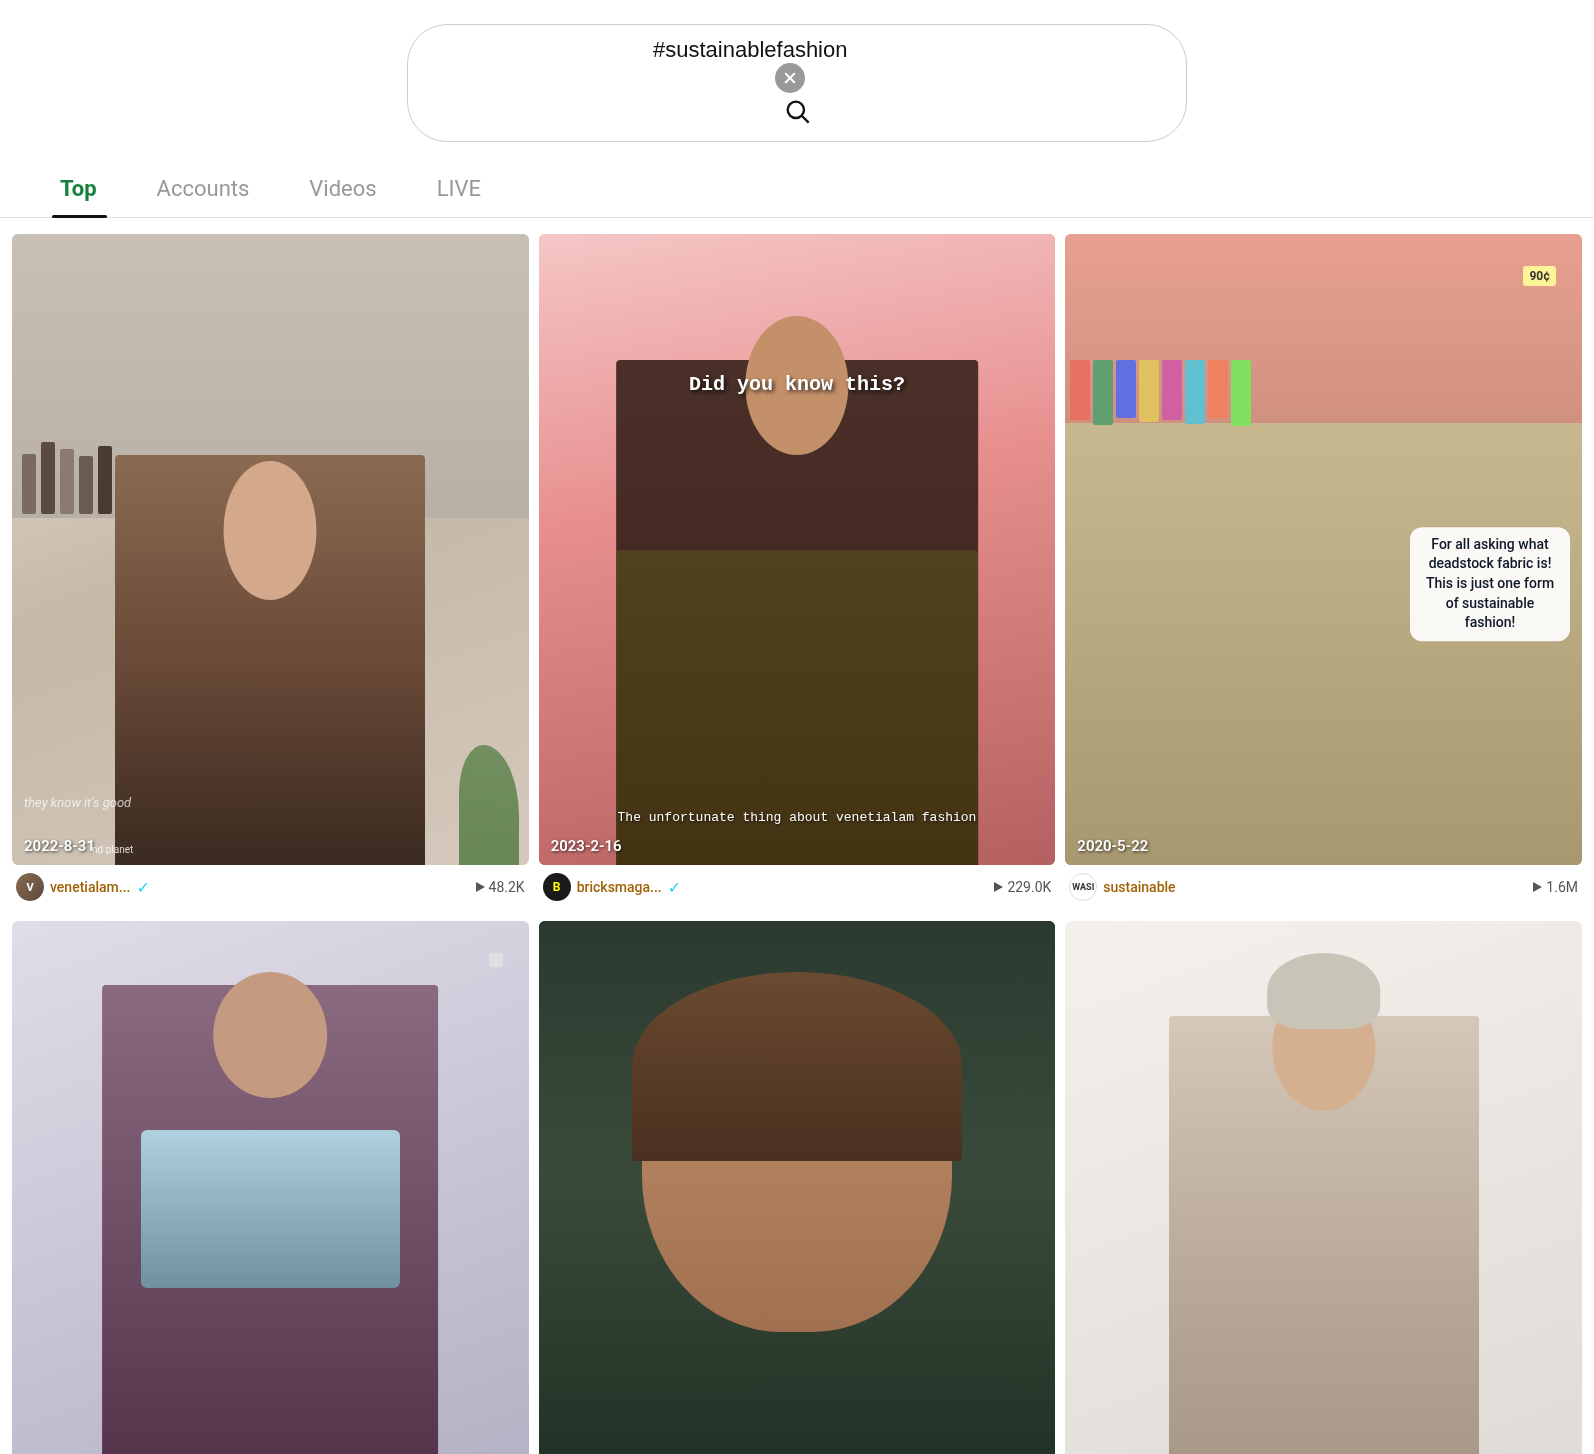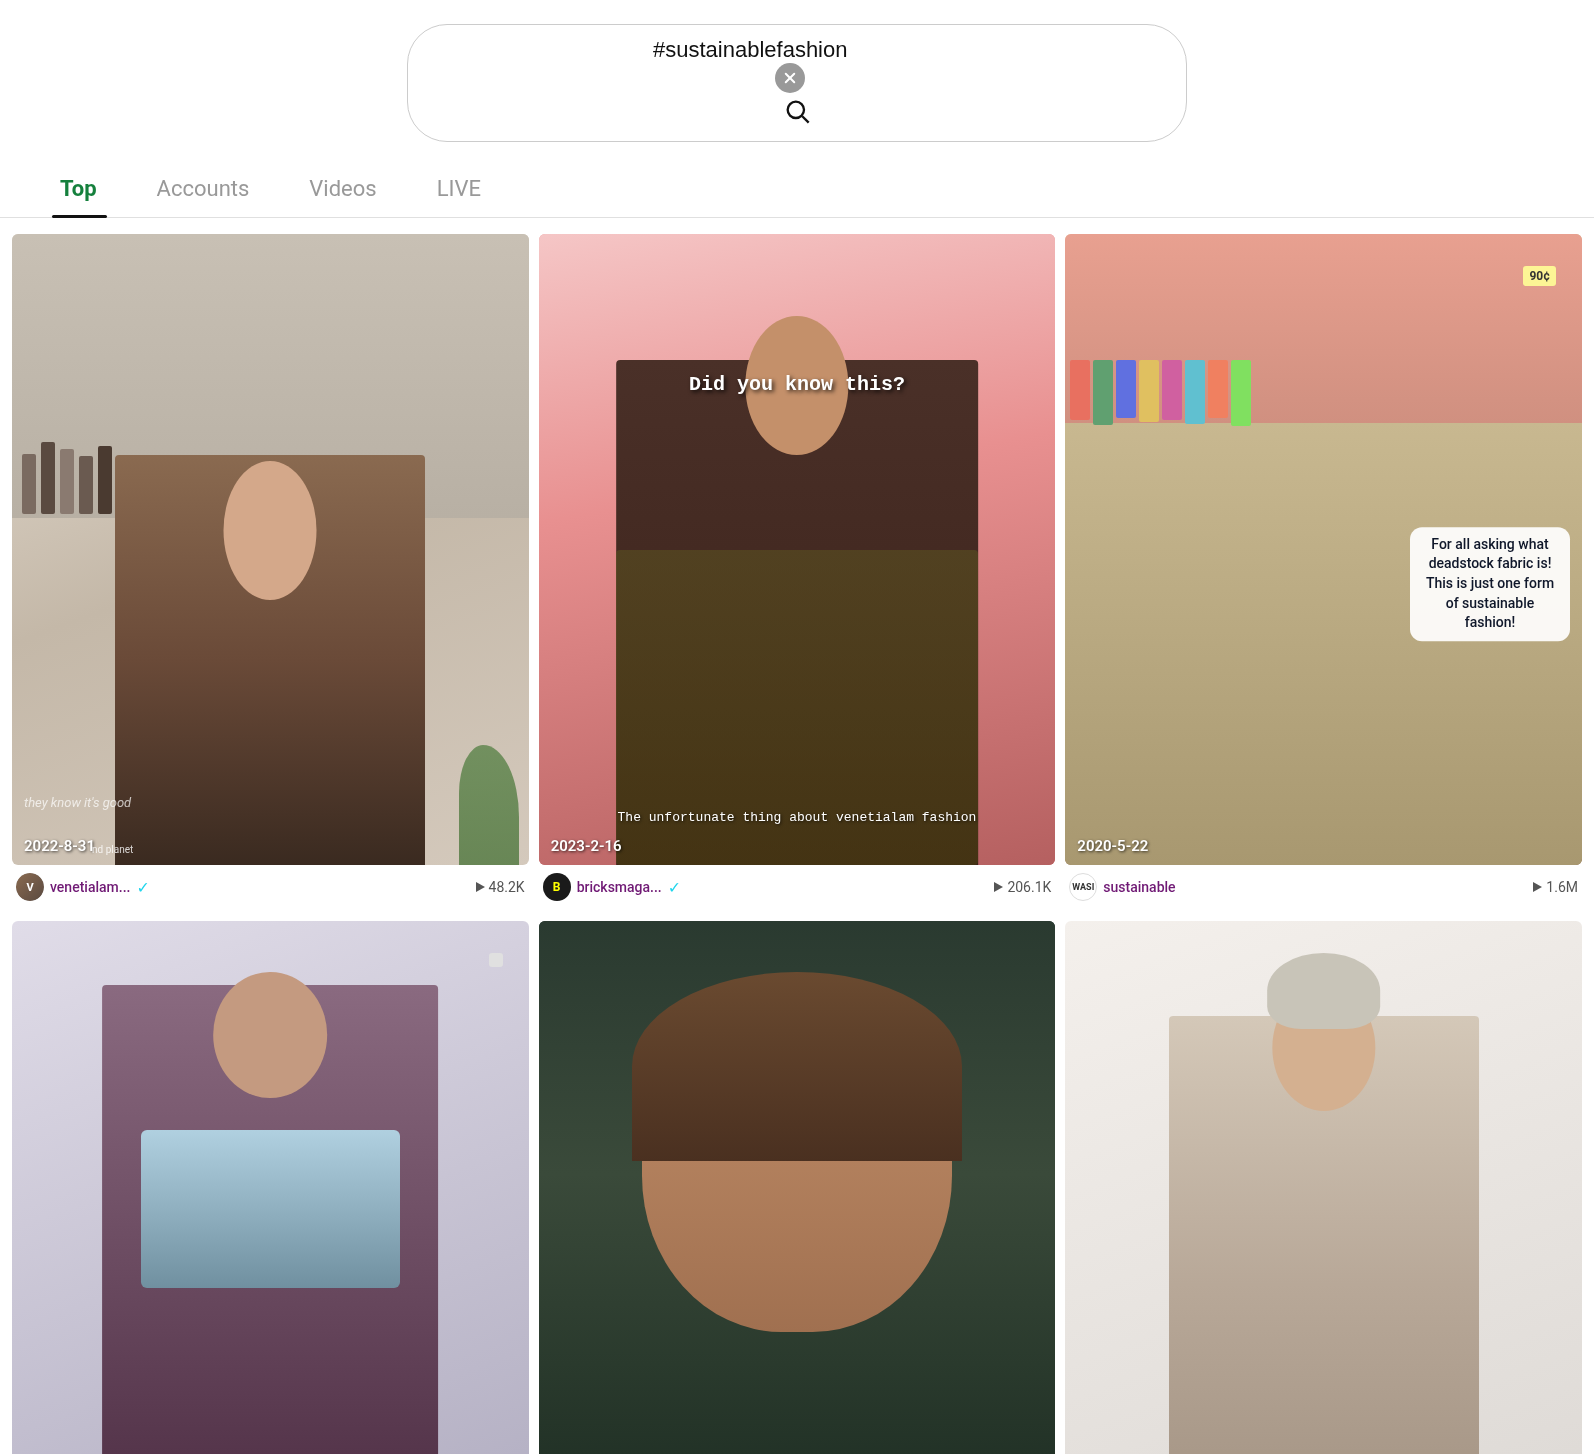--- a/index.html
+++ b/index.html
@@ -203,21 +203,21 @@
       color: #ff0;
     }
     .avatar.wasi {
       background: #fff;
       border: 1px solid #ddd;
       font-size: 9px;
       color: #333;
       font-weight: 700;
     }
     .author-name {
-      color: #701a75;
+      color: #a16207;
       font-size: 14px;
       font-weight: 500;
     }
     .verified-icon {
       color: #20d5ec;
       font-size: 14px;
     }
     .play-count {
       margin-left: auto;
       display: flex;
@@ -384,21 +384,21 @@
       <div style="position:absolute;bottom:40px;left:0;right:0;text-align:center;color:#fff;font-size:13px;font-family:'Courier New',monospace;text-shadow:1px 1px 3px rgba(0,0,0,0.7);">The unfortunate thing about venetialam fashion</div>
       <div class="thumbnail-date">2023-2-16</div>
     </div>
     <div class="video-info">
       <div class="video-meta">
         <div class="avatar brick">B</div>
         <span class="author-name">bricksmagа...</span>
         <span class="verified-icon" style="color:#20d5ec;font-size:16px;">✓</span>
         <span class="play-count">
           <span class="play-triangle"></span>
-          <span>206.1K</span>
+          <span>229.0K</span>
         </span>
       </div>
     </div>
   </div>
 
   <div class="video-card">
     <div class="video-thumbnail thumb-3">
 
       <div style="position:absolute;top:0;left:0;right:0;height:30%;background:linear-gradient(180deg,#e8a090 0%,#d09080 100%);"></div>
       <div style="position:absolute;top:30%;left:0;right:0;bottom:0;background:linear-gradient(180deg,#c8b890 0%,#a89870 100%);"></div>

